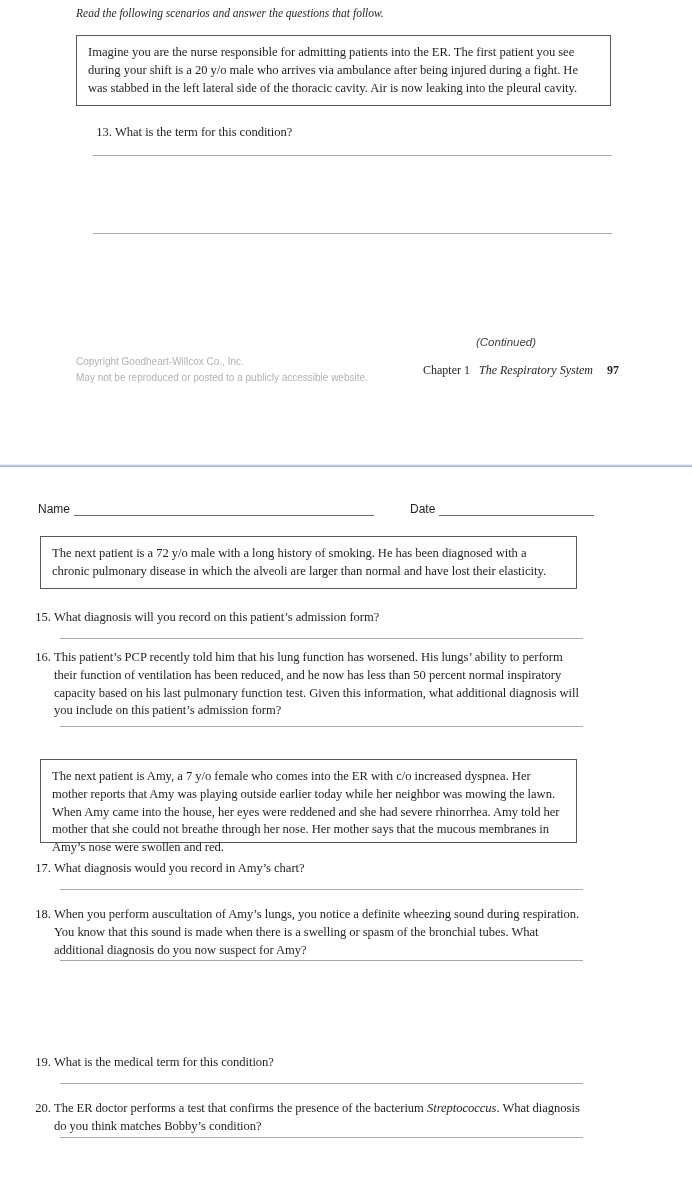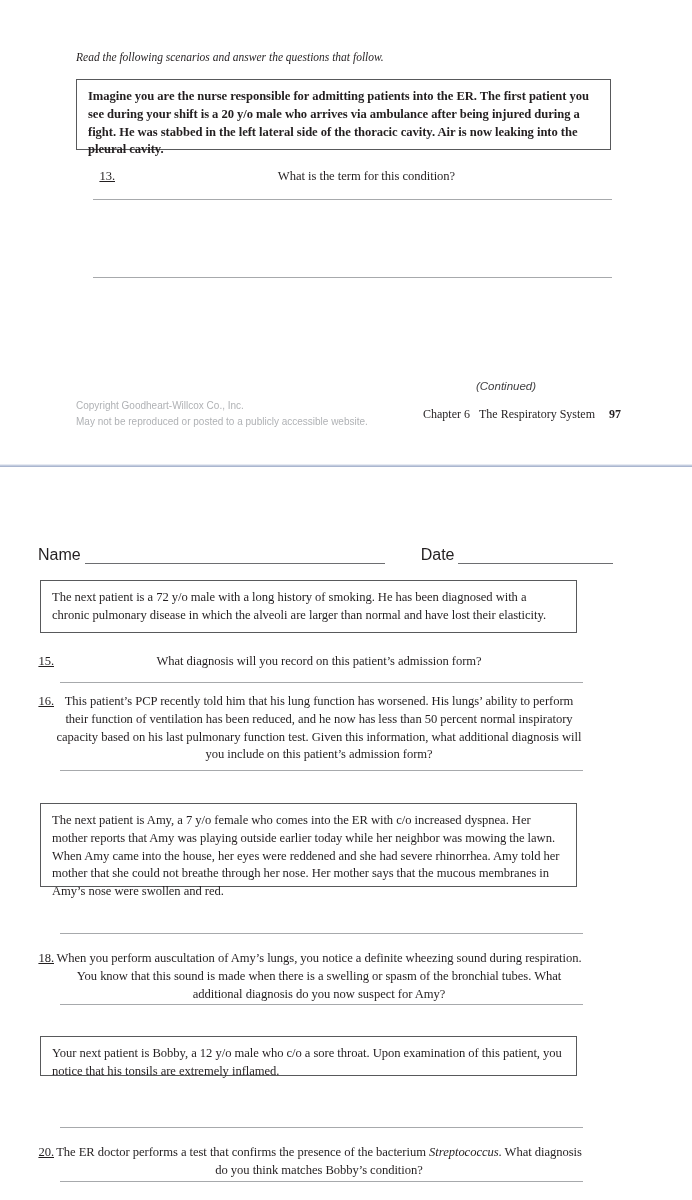--- a/index.html
+++ b/index.html
@@ -16,21 +16,20 @@
     color: #231f20;
     overflow: hidden;
   }
 
   
   .page {
     position: absolute;
     left: 0;
     width: 583px;
     background: #ffffff;
-    margin-top: 44px;
   }
   #page-one { top: 0; height: 455px; }
   #page-two { top: 474px; height: 726px; }
 
   .page-separator {
     position: absolute;
     left: 0;
     top: 464px;
     width: 692px;
     height: 3px;
@@ -73,27 +72,25 @@
     font-size: 12.6px;
     line-height: 1.41;
     color: #231f20;
     letter-spacing: -0.05px;
   }
   .question .q-num {
     position: absolute;
     left: 0;
     top: 0;
     width: 22px;
-    text-align: right;
-    text-decoration: underline;
+    text-align: center;
   }
   .question .q-text {
     display: block;
     margin-left: 22px;
-    text-align: center;
   }
   .q-text i { font-style: italic; }
 
   .answer-line {
     position: absolute;
     height: 1px;
     background: #a7a9ac;
   }
 
   
@@ -115,28 +112,28 @@
   .copyright div { white-space: nowrap; }
 
   .chapter-footer {
     position: absolute;
     font-family: "Liberation Serif", serif;
     font-size: 12px;
     color: #231f20;
     white-space: nowrap;
   }
   .chapter-footer .ch-label { font-style: normal; }
-  .chapter-footer .ch-title { margin-left: 9px; }
+  .chapter-footer .ch-title { font-style: italic; margin-left: 9px; }
   .chapter-footer .ch-page { font-weight: bold; margin-left: 14px; }
 
   
   .namedate {
     position: absolute;
     font-family: "Liberation Sans", sans-serif;
-    font-size: 16px;
+    font-size: 12px;
     color: #231f20;
     white-space: nowrap;
   }
   .nd-label { display: inline-block; vertical-align: baseline; }
   .nd-rule {
     display: inline-block;
     vertical-align: bottom;
     border-bottom: 1px solid #6d6e71;
     height: 10px;
     margin-left: 4px;
@@ -145,41 +142,41 @@
   .nd-rule.date-rule { width: 155px; }
   .nd-date-wrap { margin-left: 36px; }
 </style>
 </head>
 <body>
 
 <div class="page" id="page-one">
 
   <div class="instruction" style="left:76px; top:6px; width:540px;">Read the following scenarios and answer the questions that follow.</div>
 
-  <div class="scenario-box" style="left:76px; top:35px; width:535px; height:71px;font-weight:bold;">
+  <div class="scenario-box" style="left:76px; top:35px; width:535px; height:71px;">
     <p>Imagine you are the nurse responsible for admitting patients into the ER. The first patient you see during your shift is a 20 y/o male who arrives via ambulance after being injured during a fight. He was stabbed in the left lateral side of the thoracic cavity. Air is now leaking into the pleural cavity.</p>
   </div>
 
   <div class="question" style="left:93px; top:124px; width:525px;">
     <span class="q-num">13.</span>
     <span class="q-text">What is the term for this condition?</span>
   </div>
   <div class="answer-line" style="left:93px; top:155px; width:519px;"></div>
 
   <div class="answer-line" style="left:93px; top:233px; width:519px;"></div>
 
   <div class="continued" style="left:400px; top:336px; width:212px;text-align:center;">(Continued)</div>
 
   <div class="copyright" style="left:76px; top:354px; width:280px;">
     <div>Copyright Goodheart-Willcox Co., Inc.</div>
     <div>May not be reproduced or posted to a publicly accessible website.</div>
   </div>
 
   <div class="chapter-footer" style="left:423px; top:363px;">
-    <span class="ch-label">Chapter 6</span><span class="ch-title">The Respiratory System</span><span class="ch-page">97</span>
+    <span class="ch-label">Chapter 1</span><span class="ch-title">The Respiratory System</span><span class="ch-page">97</span>
   </div>
 
 </div>
 
 <div class="page-separator"></div>
 
 <div class="page" id="page-two">
 
   <div class="namedate" style="left:38px; top:28px;">
     <span class="nd-label">Name</span><span class="nd-rule name-rule"></span><span class="nd-date-wrap"><span class="nd-label">Date</span><span class="nd-rule date-rule"></span></span>
@@ -198,32 +195,37 @@
   <div class="question" style="left:32px; top:175px; width:552px;">
     <span class="q-num">16.</span>
     <span class="q-text">This patient’s PCP recently told him that his lung function has worsened. His lungs’ ability to perform their function of ventilation has been reduced, and he now has less than 50 percent normal inspiratory capacity based on his last pulmonary function test. Given this information, what additional diagnosis will you include on this patient’s admission form?</span>
   </div>
   <div class="answer-line" style="left:60px; top:252px; width:523px;"></div>
 
   <div class="scenario-box" style="left:40px; top:285px; width:537px; height:84px;">
     <p>The next patient is Amy, a 7 y/o female who comes into the ER with c/o increased dyspnea. Her mother reports that Amy was playing outside earlier today while her neighbor was mowing the lawn. When Amy came into the house, her eyes were reddened and she had severe rhinorrhea. Amy told her mother that she could not breathe through her nose. Her mother says that the mucous membranes in Amy’s nose were swollen and red.</p>
   </div>
 
+  <div class="question" style="left:32px; top:386px; width:552px;">
+    <span class="q-num">17.</span>
+    <span class="q-text">What diagnosis would you record in Amy’s chart?</span>
+  </div>
   <div class="answer-line" style="left:60px; top:415px; width:523px;"></div>
 
   <div class="question" style="left:32px; top:432px; width:552px;">
     <span class="q-num">18.</span>
     <span class="q-text">When you perform auscultation of Amy’s lungs, you notice a definite wheezing sound during respiration. You know that this sound is made when there is a swelling or spasm of the bronchial tubes. What additional diagnosis do you now suspect for Amy?</span>
   </div>
   <div class="answer-line" style="left:60px; top:486px; width:523px;"></div>
 
-  <div class="scenario-box" style="left:40px; top:518px; width:537px; height:40px;">
-    <p>Your next patient is Bobby, a 12 y/o male who c/o a sore throat. Upon examination of this patient, you notice that his tonsils are extremely inflamed.</p>
-  </div>
-
+
+  <div class="question" style="left:32px; top:580px; width:552px;">
+    <span class="q-num">19.</span>
+    <span class="q-text">What is the medical term for this condition?</span>
+  </div>
   <div class="answer-line" style="left:60px; top:609px; width:523px;"></div>
 
   <div class="question" style="left:32px; top:626px; width:552px;">
     <span class="q-num">20.</span>
     <span class="q-text"><span>The ER doctor performs a test that confirms the presence of the bacterium </span><i>Streptococcus</i><span>. What diagnosis do you think matches Bobby’s condition?</span></span>
   </div>
   <div class="answer-line" style="left:60px; top:663px; width:523px;"></div>
 
 </div>
 

